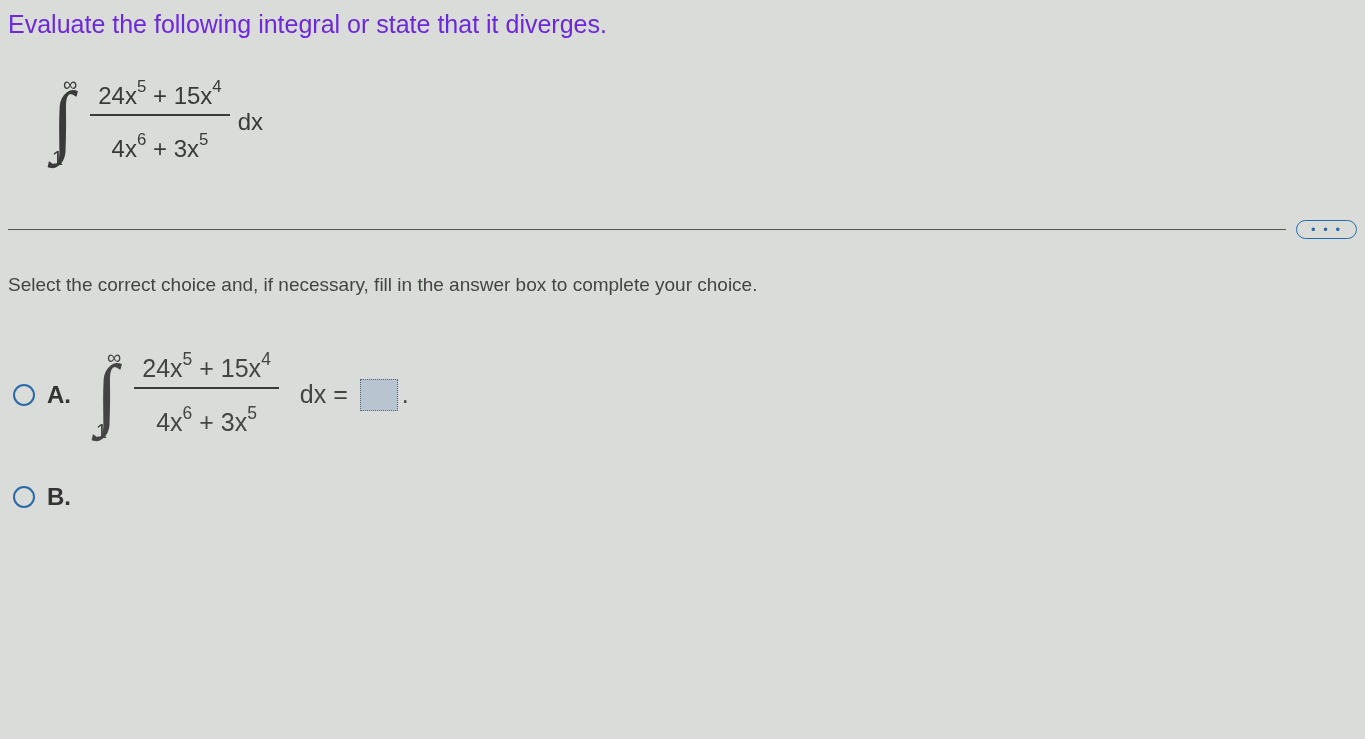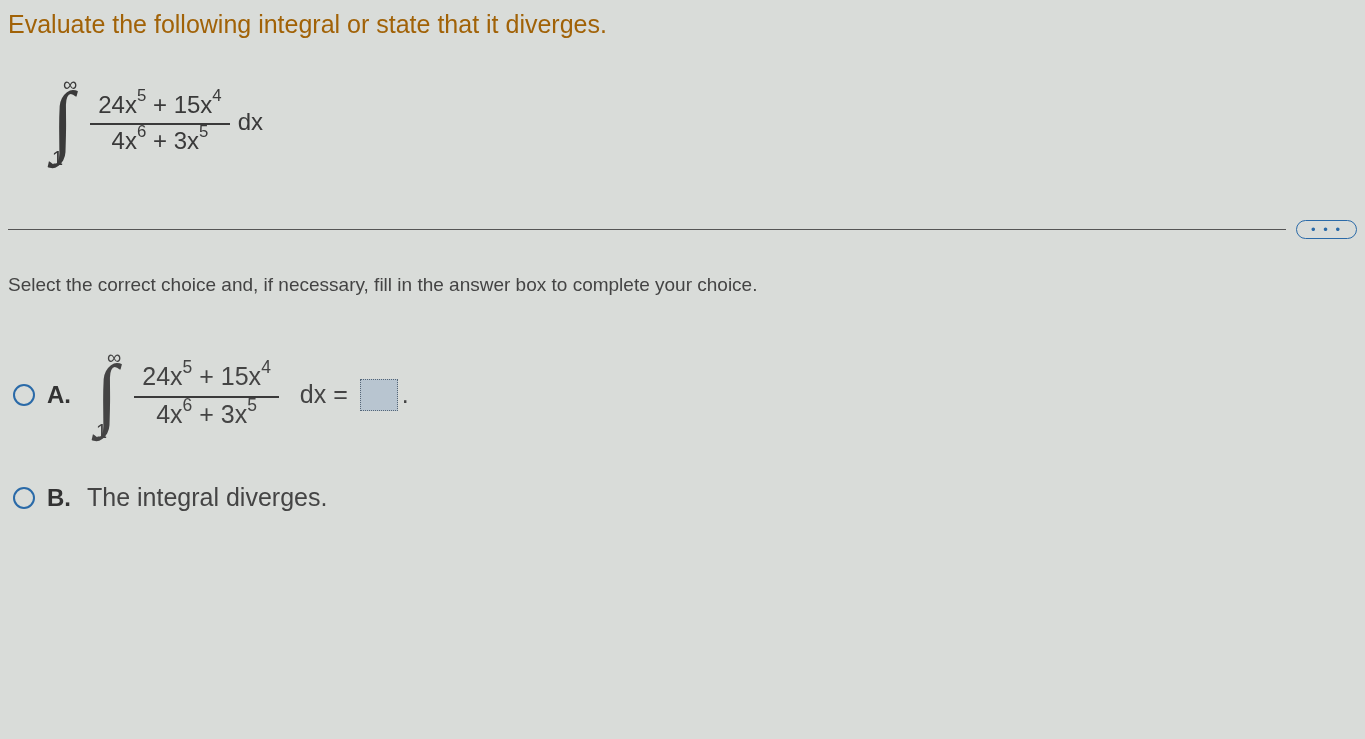--- a/index.html
+++ b/index.html
@@ -12,21 +12,21 @@
       background: #d9dcd9;
       width: 1365px;
       height: 739px;
       padding: 10px 8px;
       font-size: 24px;
       color: #3a3a3a;
       overflow: hidden;
     }
     .instruction {
       font-size: 25px;
-      color: #a16207;
+      color: #6d28d9;
       margin-bottom: 30px;
     }
     .integral-top {
       margin-left: 40px;
       margin-top: 20px;
       margin-bottom: 50px;
     }
     .integral {
       display: inline-flex;
       align-items: center;
@@ -59,21 +59,21 @@
       margin: 0 8px;
     }
     .numerator {
       padding: 0 8px 4px 8px;
     }
     .frac-line {
       width: 100%;
       border-top: 2px solid #3a3a3a;
     }
     .denominator {
-      padding: 0 8px 0 8px;
+      padding: 17px 8px 0 8px;
     }
     .sup {
       font-size: 0.7em;
       vertical-align: super;
       position: relative;
       top: -3px;
     }
     .divider-row {
       display: flex;
       align-items: center;
@@ -203,14 +203,13 @@
     </span>
     <span class="equals-part"> dx = </span>
     <span class="answer-box"></span>
     <span>.</span>
   </div>
 </div>
 
 <div class="option-row">
   <div class="radio"></div>
   <div class="option-label">B.</div>
-  <div class="option-text">The integral diverges.</div>
 </div>
 
 </body></html>

